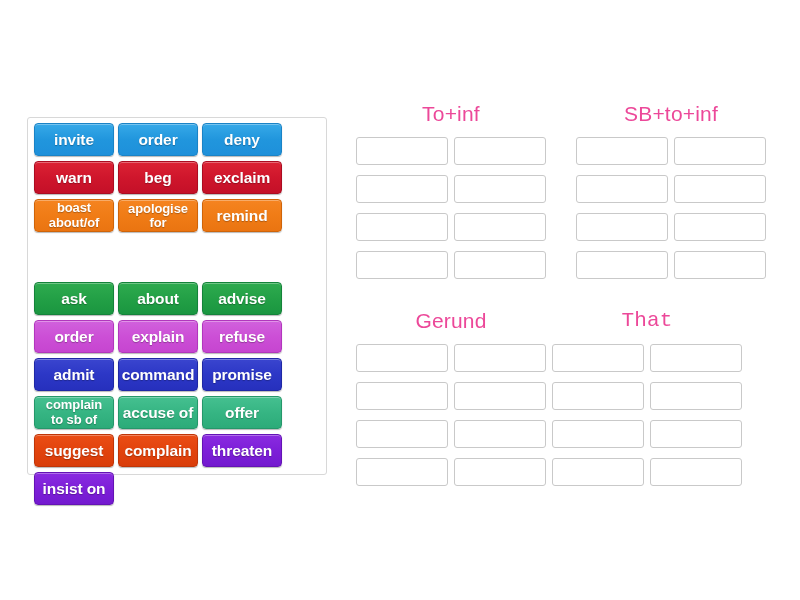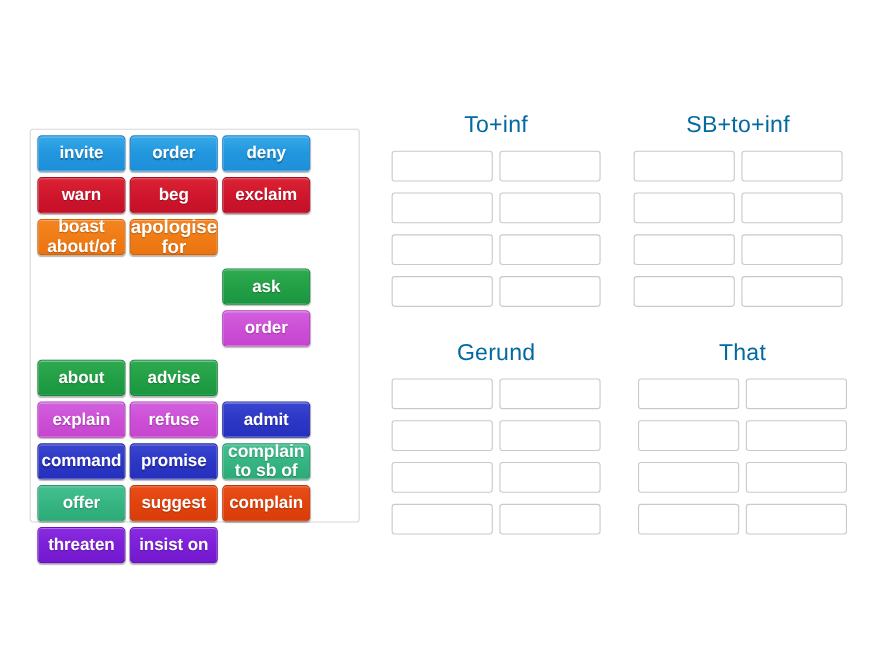--- a/index.html
+++ b/index.html
@@ -49,25 +49,25 @@
     line-height: 1.02;
     letter-spacing: -0.1px;
     text-shadow: 0 1px 1px rgba(0,0,0,0.28);
     box-shadow: inset 0 1px 0 rgba(255,255,255,0.32),
                 0 1px 1px rgba(0,0,0,0.28);
     padding: 0 2px;
     user-select: none;
     cursor: move;
   }
   .tile.two-line {
-    font-size: 16px;
+    font-size: 13px;
     line-height: 1.12;
   }
   .tile.small {
-    font-size: 17px;
+    font-size: 13px;
   }
 
   
   .c-blue   { background: linear-gradient(to bottom, #36a9e8 0%, #2196dd 50%, #1e90da 100%); border:1px solid #1a83c6; }
   .c-red    { background: linear-gradient(to bottom, #dc2234 0%, #cf162c 50%, #c41028 100%); border:1px solid #ab0c21; }
   .c-orange { background: linear-gradient(to bottom, #f58420 0%, #f07c16 50%, #ea7411 100%); border:1px solid #cf6409; }
   .c-green  { background: linear-gradient(to bottom, #2aa council, #1f9b45 100%); }
   .c-green  { background: linear-gradient(to bottom, #2eab4f 0%, #23a046 50%, #1a9640 100%); border:1px solid #14833a;margin-top:45px; }
   .c-magenta{ background: linear-gradient(to bottom, #d161dd 0%, #cc4fd6 50%, #c645d0 100%); border:1px solid #b236bd; }
   .c-indigo { background: linear-gradient(to bottom, #3a45cf 0%, #2c37c6 50%, #2630bd 100%); border:1px solid #1f28a5;text-align:center; }
@@ -75,21 +75,21 @@
   .c-dkorange{background: linear-gradient(to bottom, #ea4d15 0%, #e2430d 50%, #d93d0a 100%); border:1px solid #bf3508; }
   .c-violet { background: linear-gradient(to bottom, #8a2be0 0%, #7d1fd8 50%, #7319cf 100%); border:1px solid #6413b5; }
 
   
   .category {
     position: absolute;
   }
   .cat-title {
     text-align: center;
     font-size: 21px;
-    color: #0369a1;
+    color: #ec4899;
     font-weight: normal;
     margin: 0 0 13px 0;
     letter-spacing: 0.2px;
     line-height: 1;
   }
   .slot-grid {
     display: grid;
     grid-template-columns: repeat(2, 92px);
     grid-auto-rows: 28px;
     column-gap: 6px;
@@ -98,45 +98,47 @@
   .slot {
     border: 1px solid #c9c9c9;
     border-radius: 3px;
     background: #ffffff;
     box-sizing: border-box;
   }
 
   #cat-to-inf      { left: 356px; top: 103px; }
   #cat-sb-to-inf   { left: 576px; top: 103px; }
   #cat-gerund      { left: 356px; top: 310px; }
-  #cat-that        { left: 580px; top: 310px; }
+  #cat-that        { left: 552px; top: 310px; font-family: Liberation Mono, monospace; }
 </style>
 </head>
 <body>
 
 <div id="tile-panel">
   <div id="tile-grid">
       <div class="tile c-blue">invite</div>
       <div class="tile c-blue">order</div>
       <div class="tile c-blue">deny</div>
       <div class="tile c-red">warn</div>
       <div class="tile c-red">beg</div>
       <div class="tile c-red">exclaim</div>
       <div class="tile c-orange two-line">boast<br>about/of</div>
       <div class="tile c-orange small">apologise for</div>
+      <div class="tile c-orange">remind</div>
       <div class="tile c-green">ask</div>
       <div class="tile c-green">about</div>
       <div class="tile c-green">advise</div>
       <div class="tile c-magenta">order</div>
       <div class="tile c-magenta">explain</div>
       <div class="tile c-magenta">refuse</div>
       <div class="tile c-indigo">admit</div>
       <div class="tile c-indigo">command</div>
       <div class="tile c-indigo">promise</div>
       <div class="tile c-sea two-line">complain<br>to sb of</div>
+      <div class="tile c-sea">accuse of</div>
       <div class="tile c-sea">offer</div>
       <div class="tile c-dkorange">suggest</div>
       <div class="tile c-dkorange">complain</div>
       <div class="tile c-violet">threaten</div>
       <div class="tile c-violet">insist on</div>
     </div>
 </div>
 
 <div class="category" id="cat-to-inf">
   <div class="cat-title">To+inf</div>

